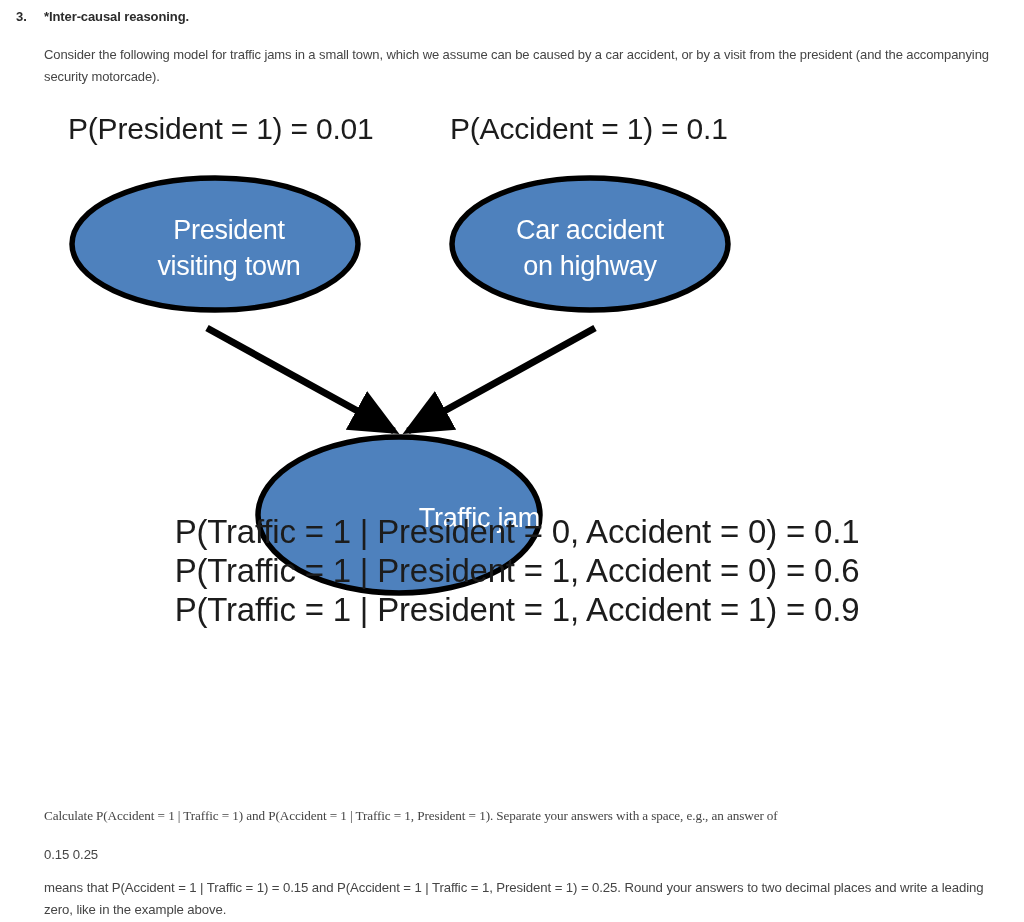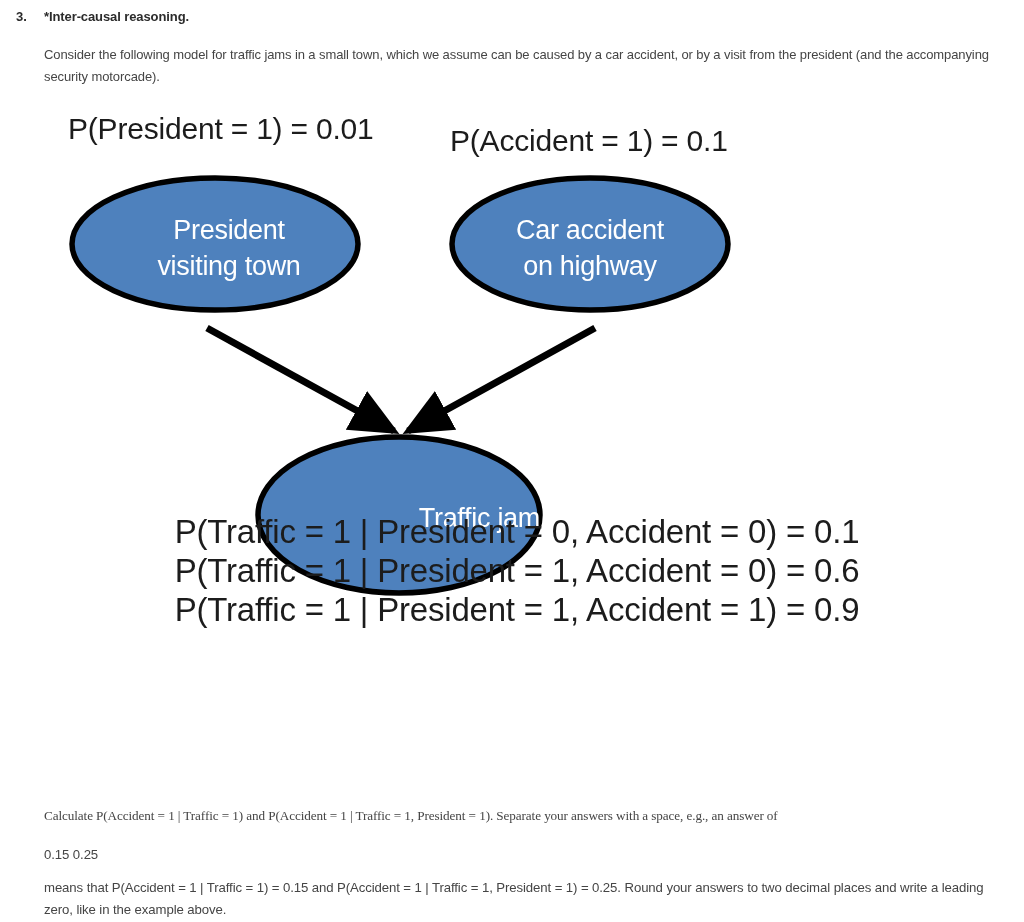--- a/index.html
+++ b/index.html
@@ -60,21 +60,21 @@
     height: 680px;
   }
   .prior {
     position: absolute;
     font-size: 30px;
     color: #1c1c1c;
     white-space: nowrap;
     letter-spacing: -0.2px;
   }
   #prior-president { left: 68px; top: 12px; }
-  #prior-accident  { left: 450px; top: 24px; }
+  #prior-accident  { left: 450px; top: 12px; }
 
   .svg-layer {
     position: absolute;
     left: 0;
     top: 0;
     width: 1024px;
     height: 680px;
   }
 
   .node-label {

